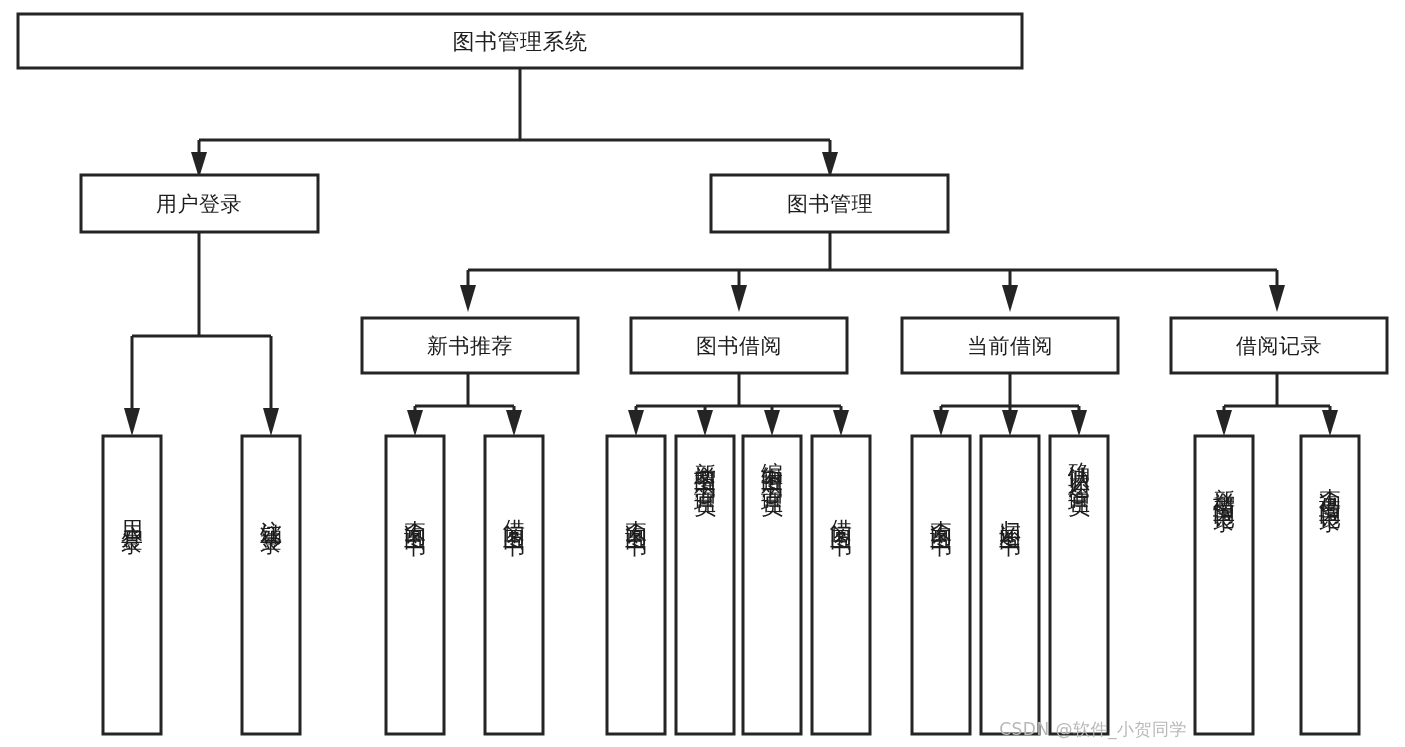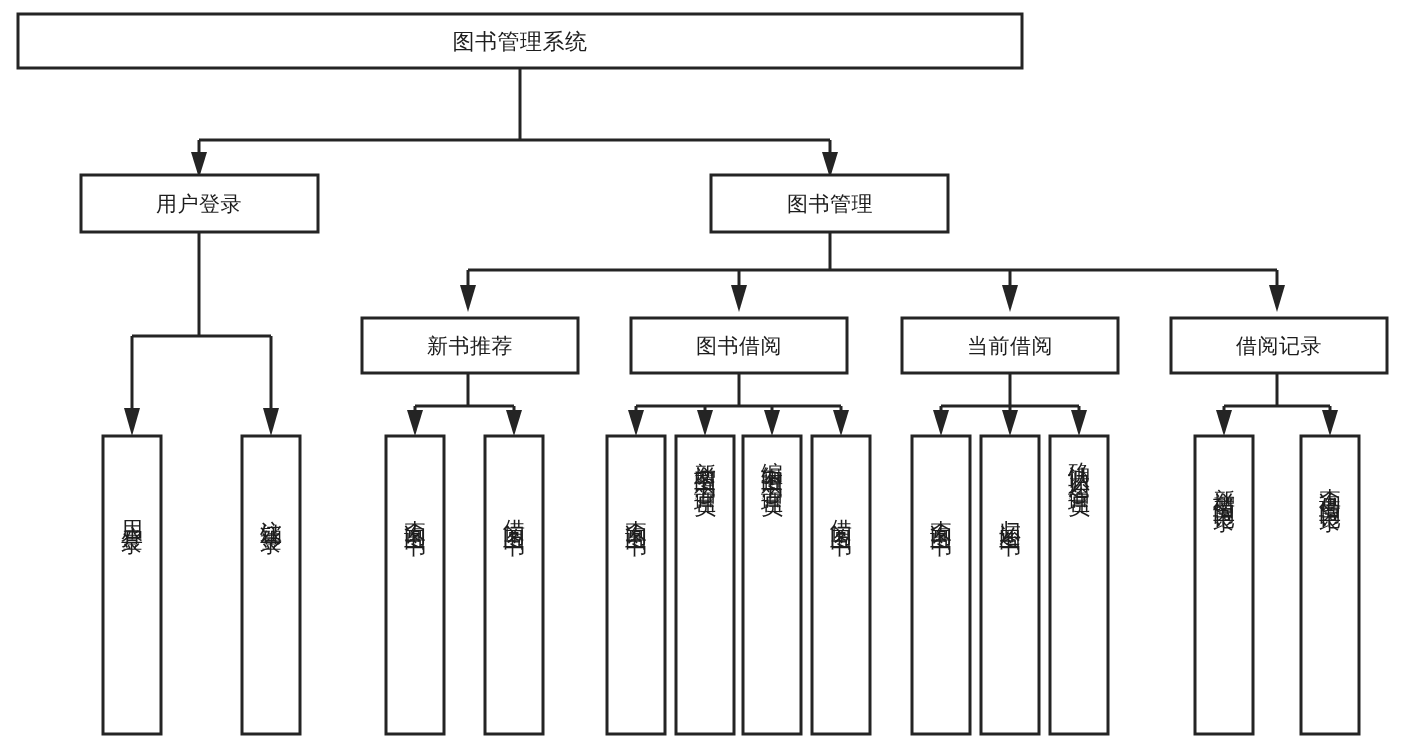--- a/index.html
+++ b/index.html
@@ -254,14 +254,15 @@
     <span class="vlabel" style="margin-top:8px;">确认归还（管理员）</span>
   </div>
 
   <div class="vlabel-wrap" style="left:1195px; top:436px; width:58px; height:298px;">
     <span class="vlabel" style="margin-top:34px;">新增借阅记录</span>
   </div>
   <div class="vlabel-wrap" style="left:1301px; top:436px; width:58px; height:298px;">
     <span class="vlabel" style="margin-top:34px;">查询借阅记录</span>
   </div>
 
+  <div class="watermark">CSDN @软件_小贺同学</div>
 
 </div>
 
 </body></html>

